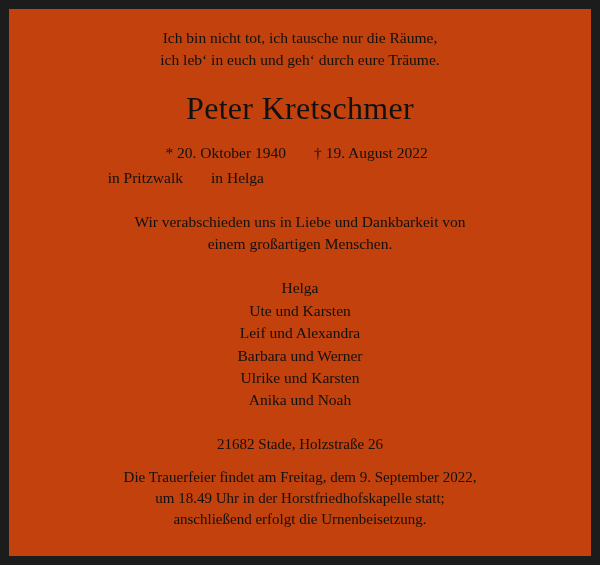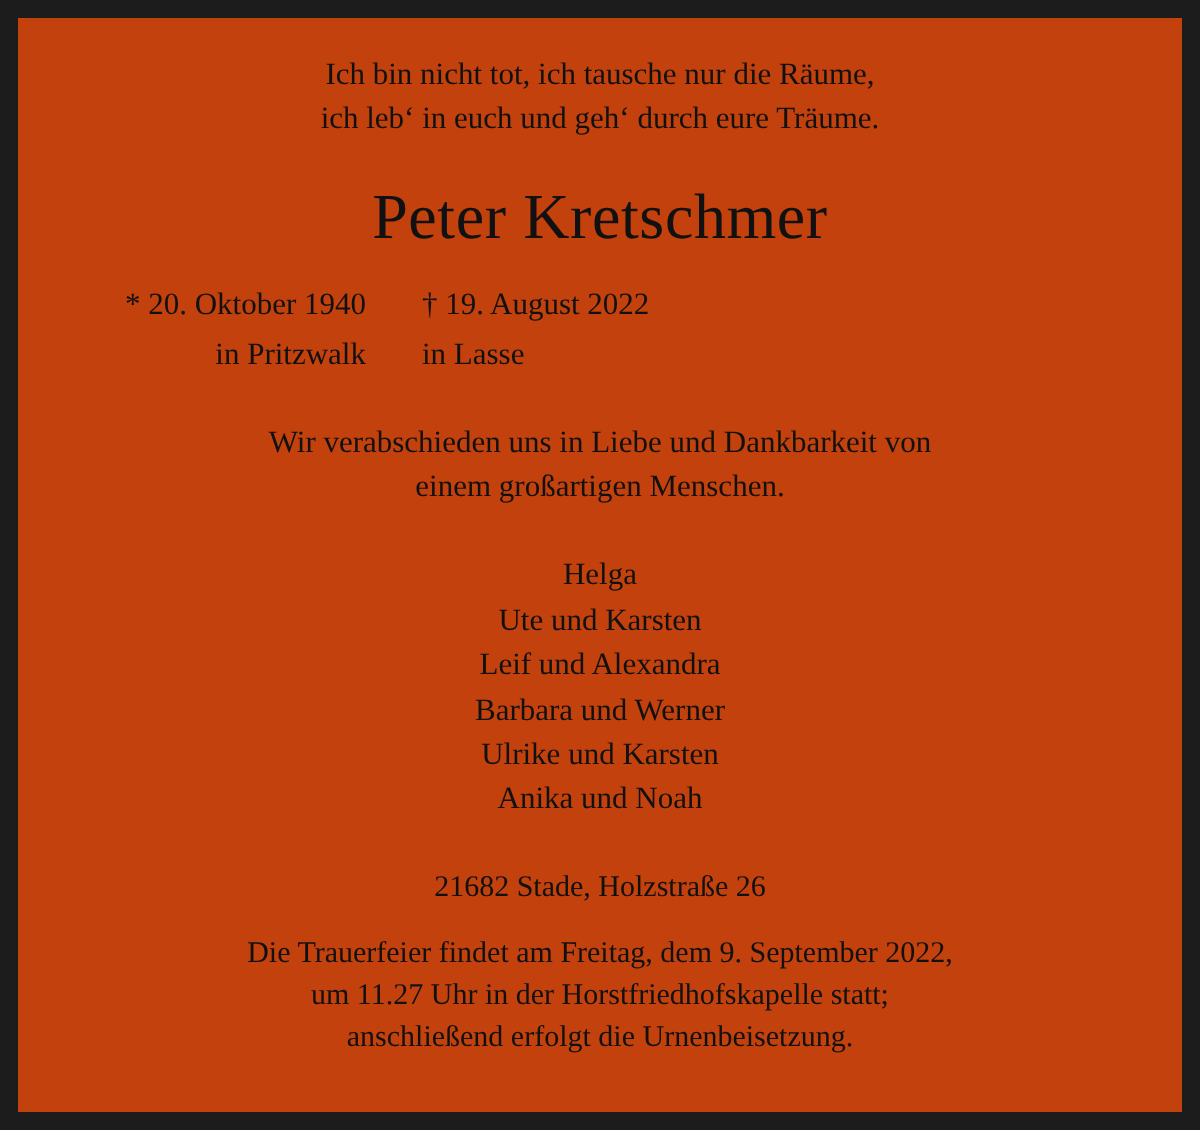--- a/index.html
+++ b/index.html
@@ -50,21 +50,21 @@
     margin: 20px 0 16px 0;
     font-weight: normal;
   }
   .dates {
     font-size: 15.5px;
     line-height: 1.45;
     margin: 0;
   }
   .dates-row {
     display: flex;
-    justify-content: flex-start;
+    justify-content: center;
     gap: 0;
   }
   .dates-col {
     width: 148px;
     text-align: center;
   }
   .dates-col.left {
     text-align: right;
     padding-right: 14px;
     width: 134px;
@@ -130,21 +130,21 @@
 
     <h1 class="name">Peter Kretschmer</h1>
 
     <div class="dates">
       <div class="dates-row">
         <div class="dates-col left">* 20. Oktober 1940</div>
         <div class="dates-col right">† 19. August 2022</div>
       </div>
       <div class="places-row">
         <div class="places-col left">in Pritzwalk</div>
-        <div class="places-col right">in Lasse</div>
+        <div class="places-col right">in Helga</div>
       </div>
     </div>
 
     <div class="farewell">
       <span class="epitaph-line">Wir verabschieden uns in Liebe und Dankbarkeit von</span>
       <span class="epitaph-line">einem großartigen Menschen.</span>
     </div>
 
     <div class="mourners">
       <span class="m-line">Helga</span>
@@ -152,18 +152,18 @@
       <span class="m-line">Leif und Alexandra</span>
       <span class="m-line">Barbara und Werner</span>
       <span class="m-line">Ulrike und Karsten</span>
       <span class="m-line">Anika und Noah</span>
     </div>
 
     <div class="address">21682 Stade, Holzstraße 26</div>
 
     <div class="service">
       <span class="s-line">Die Trauerfeier findet am Freitag, dem 9. September 2022,</span>
-      <span class="s-line">um 11.27 Uhr in der Horstfriedhofskapelle statt;</span>
+      <span class="s-line">um 18.49 Uhr in der Horstfriedhofskapelle statt;</span>
       <span class="s-line">anschließend erfolgt die Urnenbeisetzung.</span>
     </div>
 
   </div>
 </div>
 
 </body></html>

